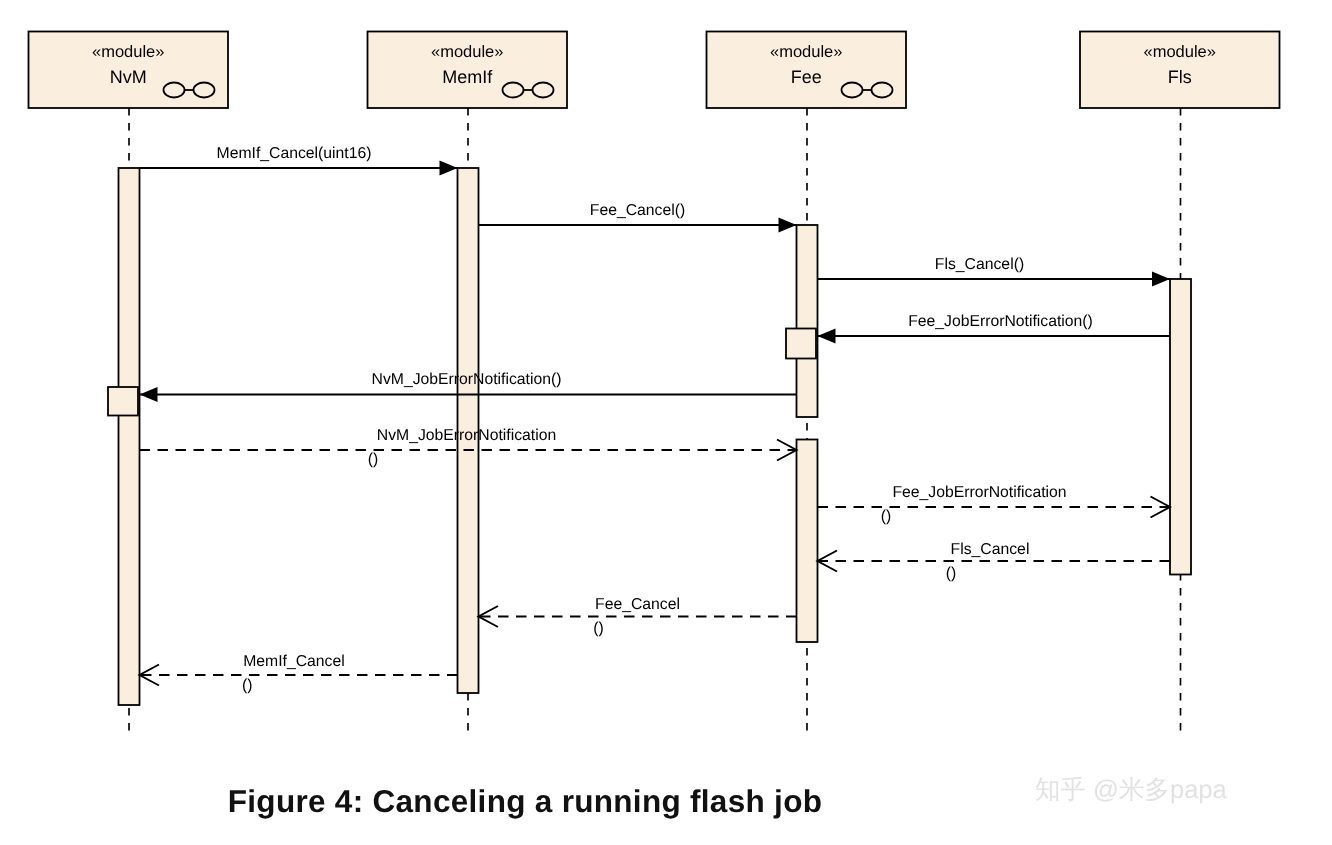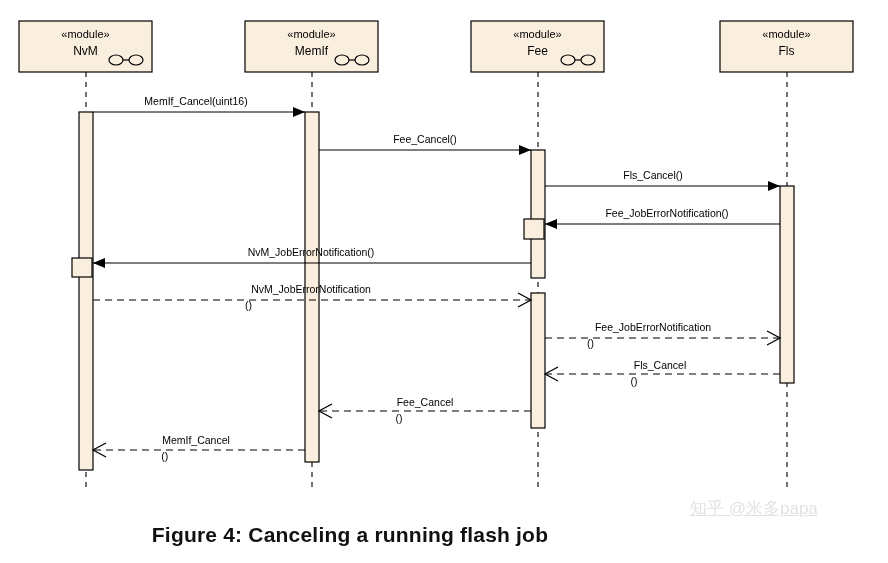--- a/index.html
+++ b/index.html
@@ -99,27 +99,26 @@
     text-align: center;
     font-family: "Liberation Sans", sans-serif;
     font-size: 21px;
     font-weight: bold;
     color: #111111;
     letter-spacing: 0.2px;
   }
   .watermark {
     position: absolute;
     left: 690px;
-    top: 497px;
+    top: 515px;
     font-family: "Liberation Sans", sans-serif;
     font-size: 17px;
     color: #e2e2e2;
     white-space: nowrap;
     user-select: none;
-    text-decoration: underline;
   }
 </style>
 </head>
 <body>
 
 <div id="diagram-root">
   <svg class="canvas" viewBox="0 0 888 563" xmlns="http://www.w3.org/2000/svg">
     <g id="layer-lifelines">
         <line x1="86" y1="72" x2="86" y2="487" class="lifeline"></line>
         <line x1="312" y1="72" x2="312" y2="487" class="lifeline"></line>

